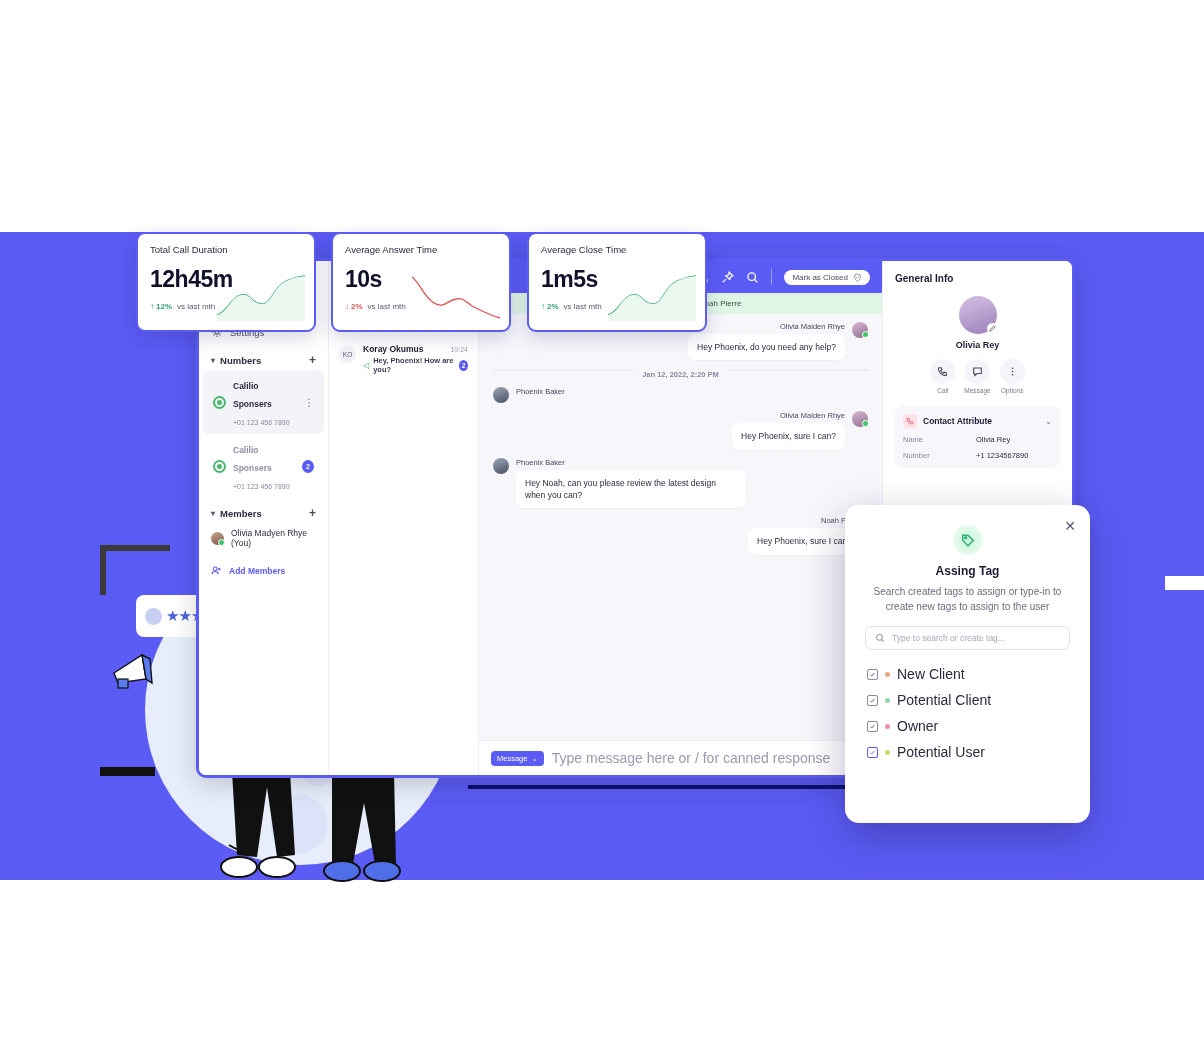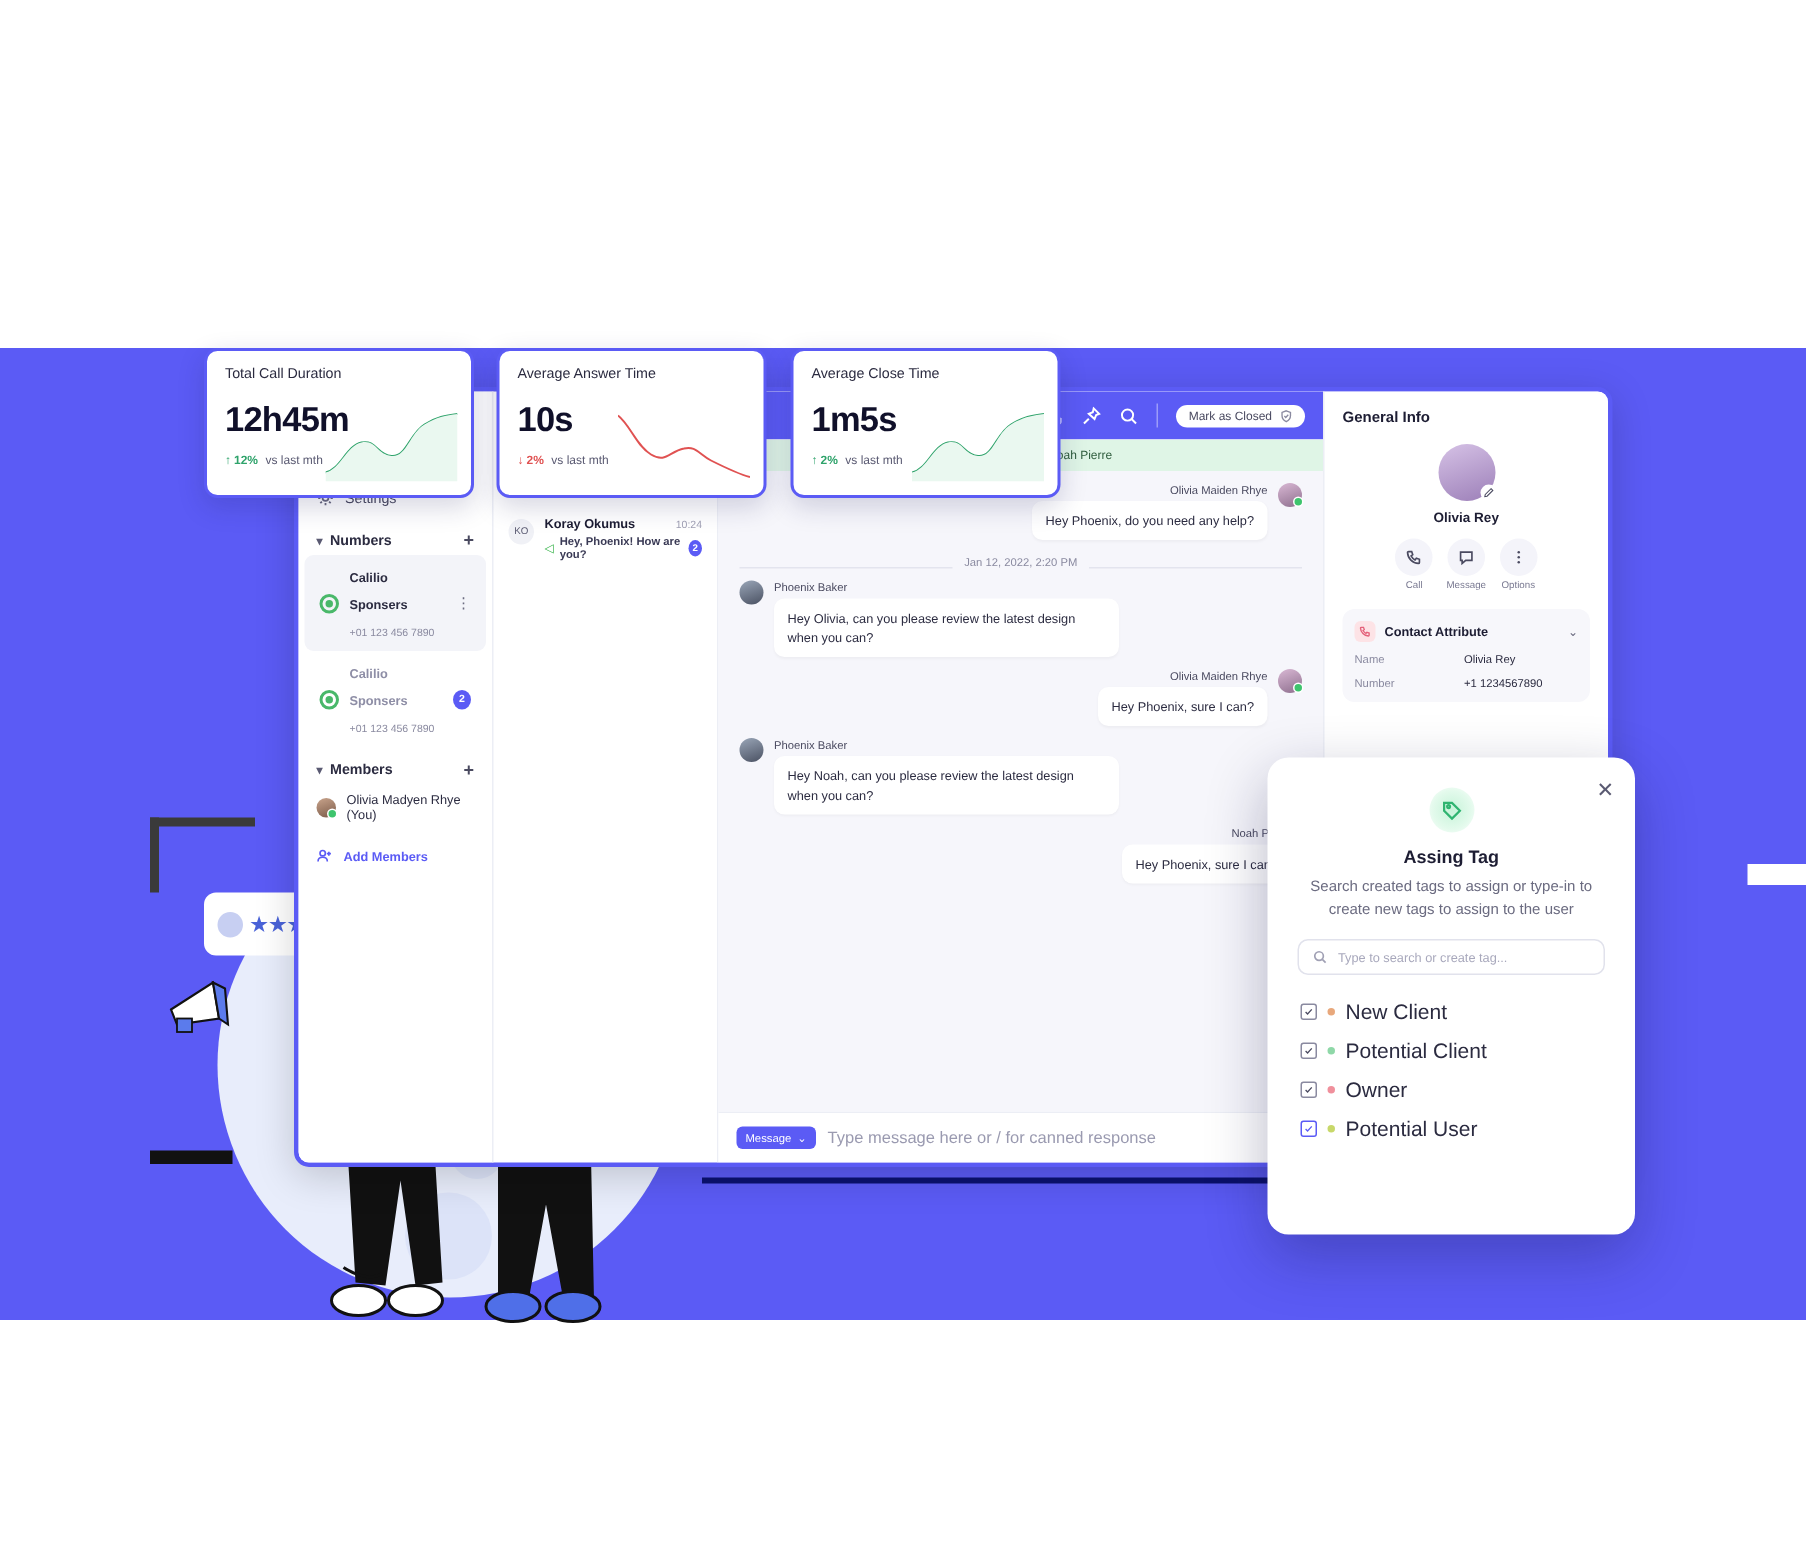--- a/index.html
+++ b/index.html
@@ -168,31 +168,31 @@
   .ava.olivia { background:linear-gradient(160deg,#d9b8d4,#8e6f8e); position:relative; }
   .ava.olivia:after{content:"";position:absolute;right:-1px;bottom:0px;width:5px;height:5px;border-radius:50%;background:#3ec46d;border:1px solid #fff;}
   .msg { max-width:230px; }
   .msg .who { font-size:7.5px; color:#4a4a60; margin-bottom:3px; }
   .msgrow.in .msg { margin-left:7px; }
   .msgrow.out .msg { margin-right:7px; text-align:right; }
   .bubble {
     background:#fff; border-radius:7px; padding:7px 9px; font-size:8.5px; color:#2b2b40;
     line-height:1.45; display:inline-block; text-align:left; box-shadow:0 1px 2px rgba(0,0,0,.04);
   }
-  .datesep { display:flex; align-items:flex-end; gap:8px; padding:10px 14px 0; }
+  .datesep { display:flex; align-items:flex-start; gap:8px; padding:10px 14px 0;font-weight:bold; }
   .datesep .ln { flex:1; height:1px; background:#e3e4ee; }
   .datesep .tx { font-size:7.5px; color:#8a8aa0; }
   .composer {
     background:#fff; border-top:1px solid #eceef5; padding:9px 12px; display:flex; align-items:center; gap:8px;
   }
   .msgtypebtn {
     background:#5b5bf5; color:#fff; font-size:7.5px; border-radius:4px; padding:3px 6px;
     display:flex; align-items:center; gap:4px;
   }
-  .composer .ph { font-size:11px; color:#9a9ab0; }
+  .composer .ph { font-size:14px; color:#9a9ab0; }
 
   
   .infopanel { width:190px; flex:0 0 190px; border-left:1px solid #eceef5; padding:12px 12px 0; background:#fff; }
   .infotitle { font-size:10px; font-weight:bold; color:#1d1d33; margin-bottom:12px; }
   .profile { text-align:center; }
   .profile .big {
     width:38px;height:38px;border-radius:50%;margin:0 auto;
     background:linear-gradient(160deg,#d6c2e6,#9c7fb8); position:relative;
   }
   .profile .big .pen {
@@ -502,21 +502,20 @@
       <div class="datesep">
         <span class="ln"></span>
         <span class="tx">Jan 12, 2022, 2:20 PM</span>
         <span class="ln"></span>
       </div>
 
       <div class="msgrow in">
         <span class="ava phoenix"></span>
         <div class="msg">
           <div class="who">Phoenix Baker</div>
-          <div class="bubble">Hey Olivia, can you please review the latest design when you can?</div>
         </div>
       </div>
 
       <div class="msgrow out">
         <div class="msg">
           <div class="who">Olivia Maiden Rhye</div>
           <div class="bubble">Hey Phoenix, sure I can?</div>
         </div>
         <span class="ava olivia"></span>
       </div>

